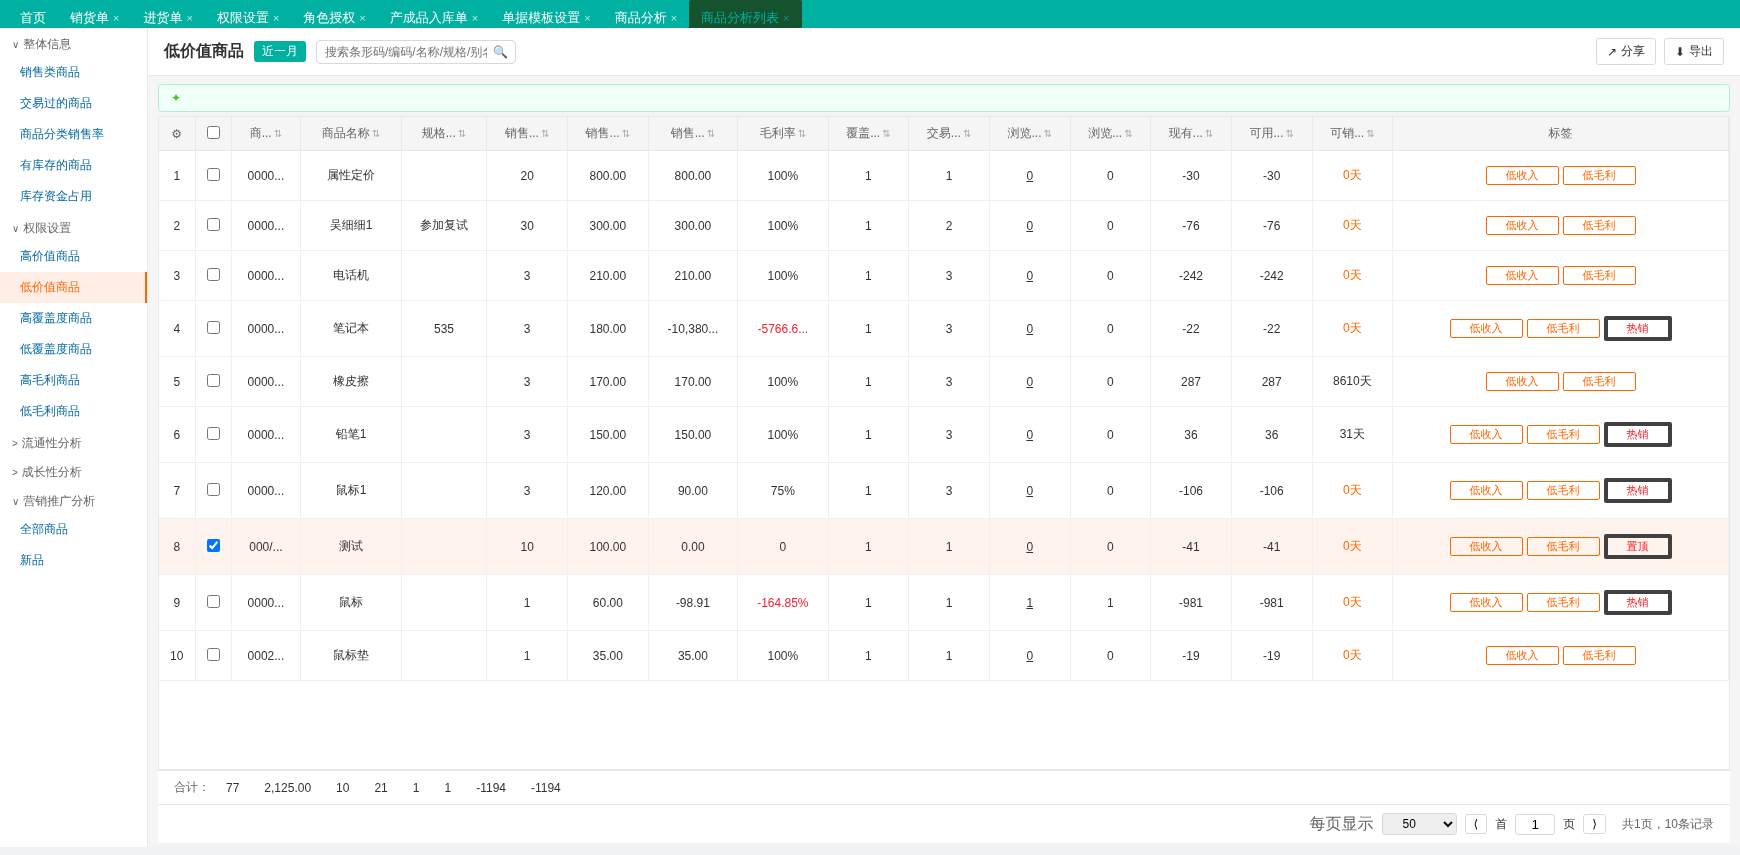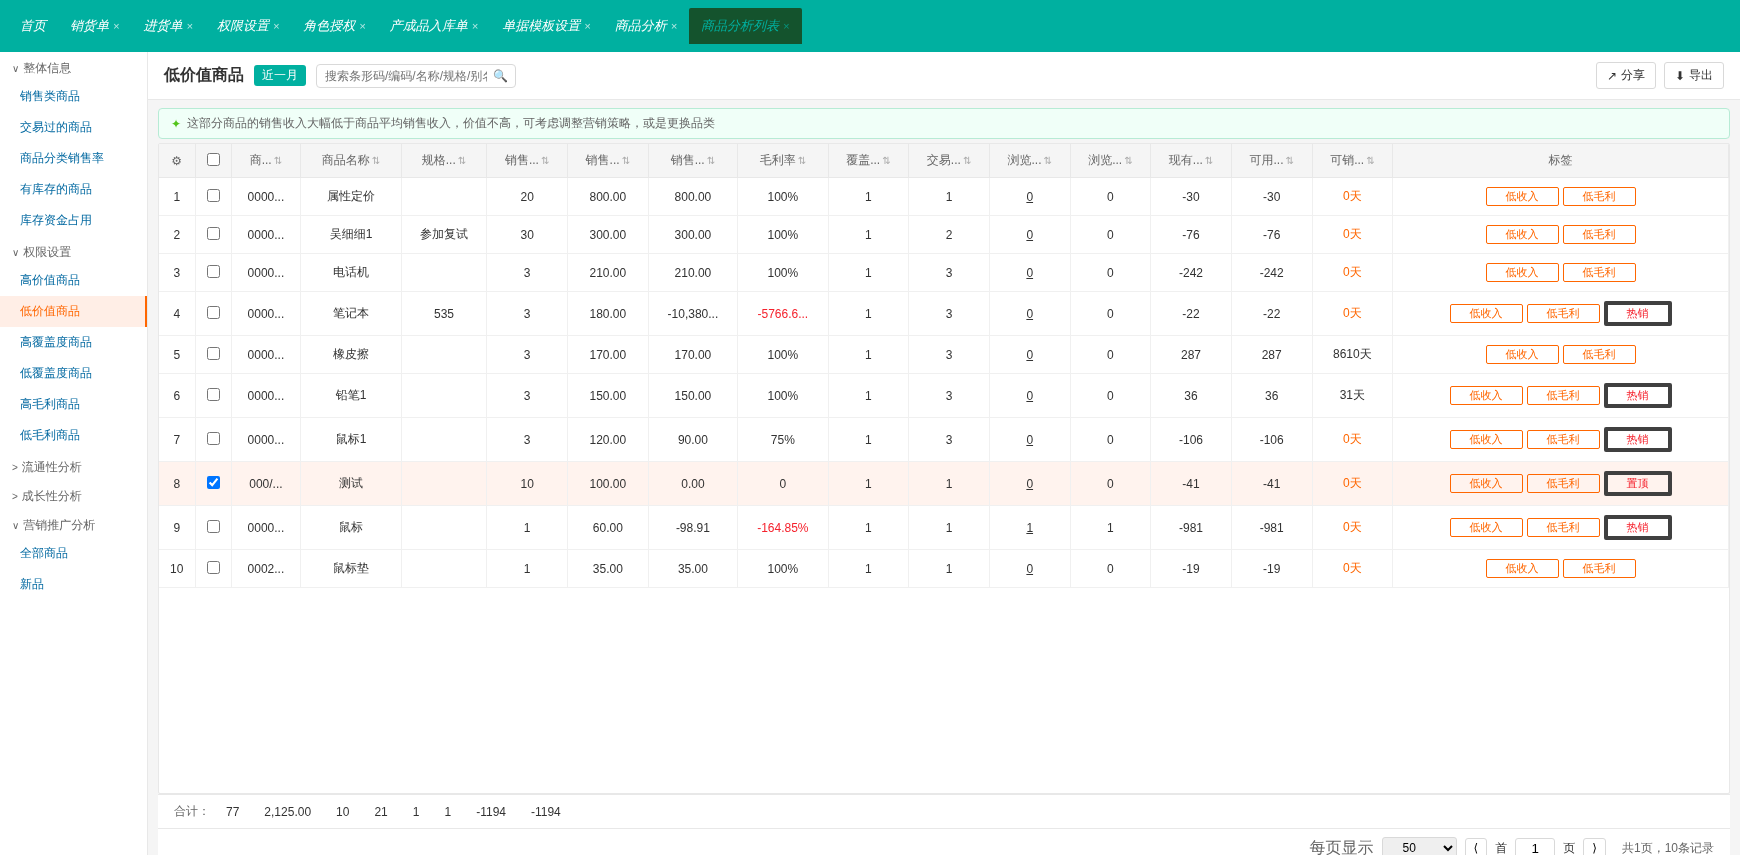--- a/index.html
+++ b/index.html
@@ -2,25 +2,23 @@
 <html><head>
   <meta charset="utf-8">
   <style>
     * { box-sizing: border-box; margin: 0; padding: 0; }
     body { font-family: 'Microsoft YaHei', SimSun, sans-serif; font-size: 12px; background: #f0f2f5; color: #333; }
 
     
     .top-nav {
       background: #00b0a0;
       display: flex;
-      align-items: center;
-      height: 52px;
+      height: 28px;
       padding: 0 8px;
       gap: 0;
-      font-style: italic;
     }
     .nav-item {
       color: #fff;
       padding: 0 12px;
       height: 36px;
       display: flex;
       align-items: center;
       cursor: pointer;
       font-size: 13px;
       white-space: nowrap;
@@ -168,21 +166,21 @@
       padding: 7px 6px;
       text-align: center;
       border-right: 1px solid #f0f0f0;
       white-space: nowrap;
     }
     .tag {
       display: inline-block;
       padding: 1px 19px;
       border-radius: 2px;
       font-size: 11px;
-      margin: 2px 2px;
+      margin: 8px 2px;
     }
     .tag-orange { color: #ff6600; border: 1px solid #ff6600; }
     .tag-red { color: #f5222d; border: 4px solid #404040; }
     .orange-text { color: #ff6600; }
     .red-text { color: #f5222d; }
     .underline { text-decoration: underline; cursor: pointer; }
 
     
     .table-footer {
       background: #fff;
@@ -331,21 +329,20 @@
         </button>
         <button class="action-btn">
           <span>⬇</span>
           <span>导出</span>
         </button>
       </div>
     </div>
 
     <div class="notice-bar">
       <span class="notice-icon">✦</span>
-      <span>这部分商品的销售收入大幅低于商品平均销售收入，价值不高，可考虑调整营销策略，或是更换品类</span>
     </div>
 
     <div class="table-container">
       <table>
         <thead>
           <tr>
             <th style="width:36px;">
               <span class="settings-icon">⚙</span>
             </th>
             <th style="width:36px;">

